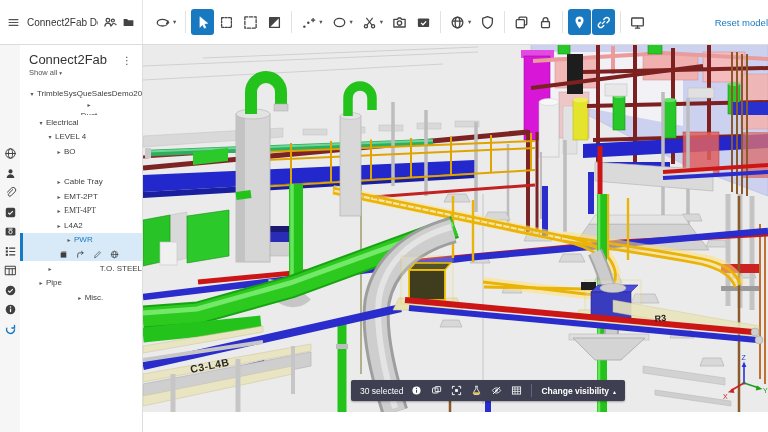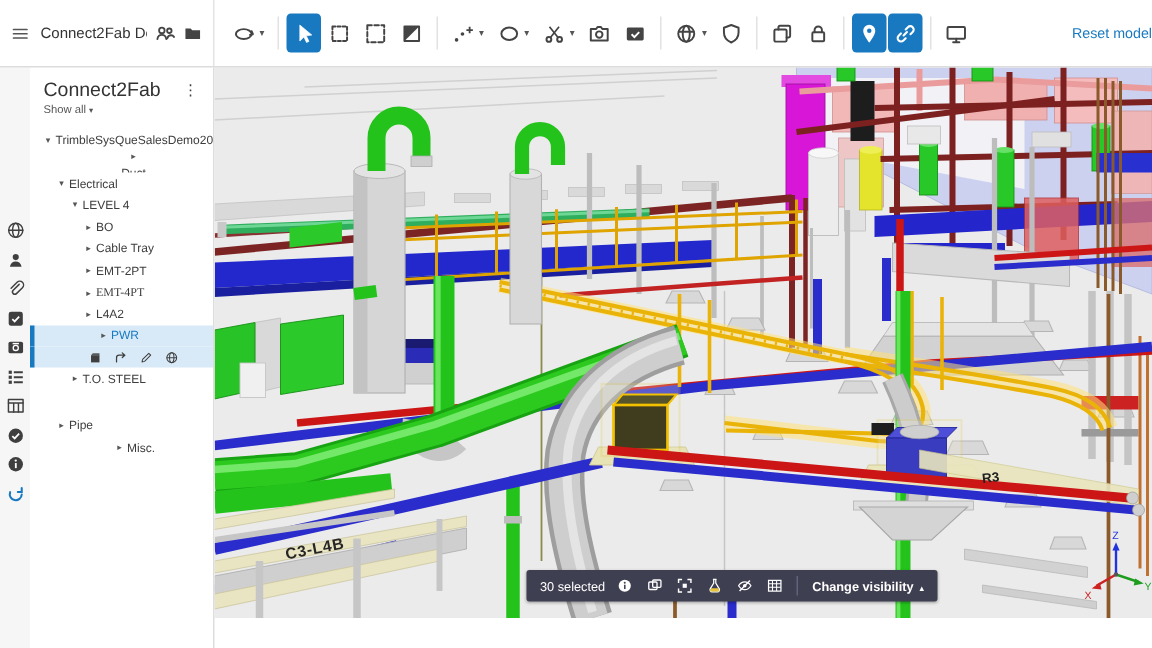--- a/index.html
+++ b/index.html
@@ -284,21 +284,21 @@
         <span>Electrical</span>
       </div>
       <div class="trow" style="padding-left: 22px;">
         <span class="c">▾</span>
         <span>LEVEL 4</span>
       </div>
       <div class="trow" style="padding-left: 31px;">
         <span class="c">▸</span>
         <span>BO</span>
       </div>
-      <div class="trow" style="padding-left: 31px;">
+      <div class="trow" style="padding-left: 31px; margin-top: 16px;">
         <span class="c">▸</span>
         <span>Cable Tray</span>
       </div>
       <div class="trow" style="padding-left: 31px;">
         <span class="c">▸</span>
         <span>EMT-2PT</span>
       </div>
       <div class="trow" style="padding-left: 31px; font-family: Liberation Serif, serif;">
         <span class="c">▸</span>
         <span>EMT-4PT</span>
@@ -329,25 +329,25 @@
           </svg>
         </span>
         <span class="abtn">
           <svg viewBox="0 0 16 16" width="9" height="9">
             <circle cx="8" cy="8" r="5.8" class="s2"></circle>
             <ellipse cx="8" cy="8" rx="2.6" ry="5.8" class="s2"></ellipse>
             <path d="M2.2 8h11.6" class="s2"></path>
           </svg>
         </span>
       </div>
-      <div class="trow" style="padding-left: 22px;">
+      <div class="trow" style="padding-left: 22px; justify-content: space-between;">
         <span class="c">▸</span>
         <span>T.O. STEEL</span>
       </div>
-      <div class="trow" style="padding-left: 13px; margin-top: 17px;">
+      <div class="trow" style="padding-left: 13px;">
         <span class="c">▸</span>
         <span>Pipe</span>
       </div>
       <div class="trow" style="padding-left: 13px; justify-content: center;">
         <span class="c">▸</span>
         <span>Misc.</span>
       </div>
     </div>
 </div>
 

